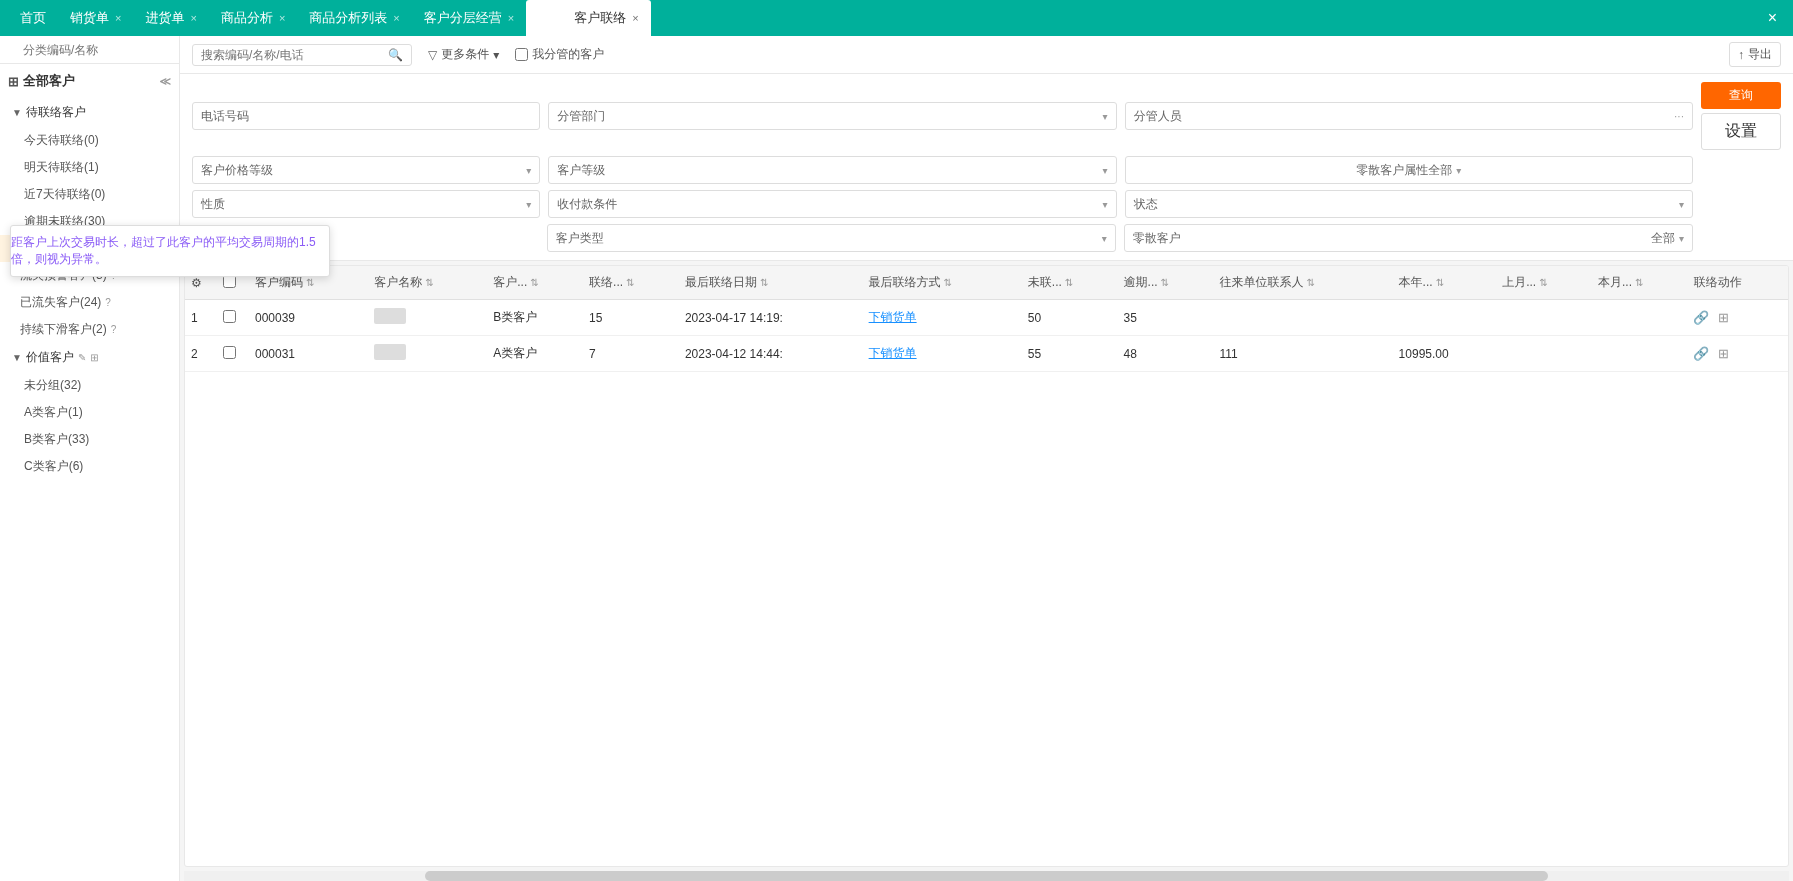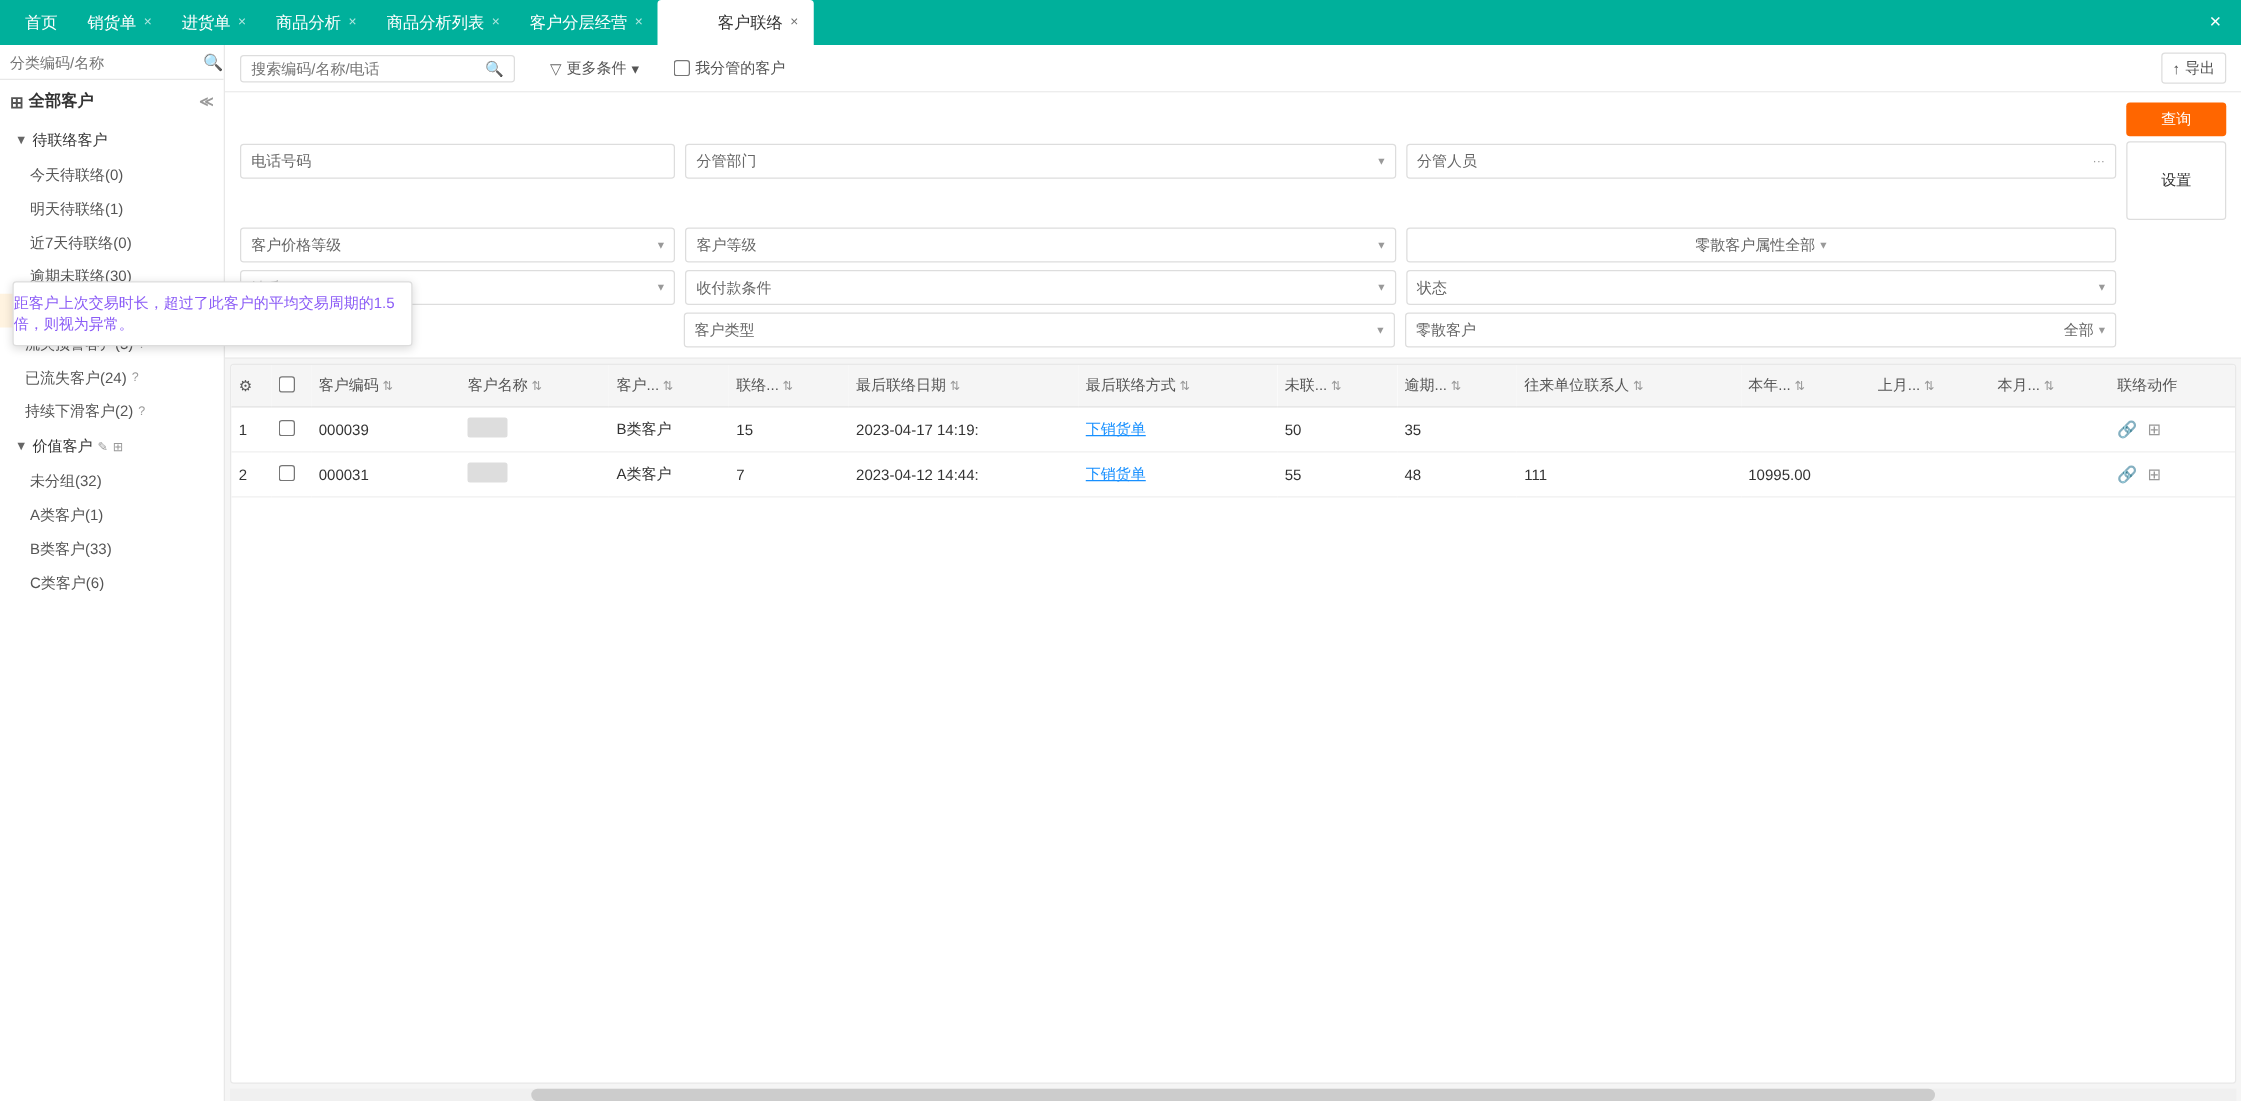--- a/index.html
+++ b/index.html
@@ -22,21 +22,21 @@
 
     
     .main-layout { display: flex; height: calc(100vh - 36px); }
 
     
     .sidebar {
       width: 180px; background: white; border-right: 1px solid #e8e8e8;
       display: flex; flex-direction: column; overflow: hidden; flex-shrink: 0;
     }
     .sidebar-search {
-      display: flex; align-items: center; padding: 6px 8px;
+      display: flex; align-items: center; padding: 6px 23px;
       border-bottom: 1px solid #e8e8e8;
     }
     .sidebar-search input {
       flex: 1; border: none; outline: none; font-size: 12px;
       color: #666;
     }
     .sidebar-search .search-icon { color: #999; font-size: 13px; cursor: pointer; }
 
     .sidebar-content { flex: 1; overflow-y: auto; }
     .sidebar-section-title {
@@ -76,21 +76,21 @@
 
     
     .content-area {
       flex: 1; display: flex; flex-direction: column; overflow: hidden;
       background: #f5f5f5;
     }
 
     
     .filter-bar {
       background: white; padding: 6px 12px;
-      display: flex; align-items: center; gap: 20px;
+      display: flex; align-items: center; gap: 8px;
       border-bottom: 1px solid #e8e8e8; flex-shrink: 0;
     }
     .filter-search {
       display: flex; align-items: center; border: 1px solid #ddd;
       border-radius: 3px; padding: 3px 8px; width: 220px;
     }
     .filter-search input {
       border: none; outline: none; font-size: 12px; color: #666; flex: 1;
     }
     .filter-search .search-icon { color: #999; margin-left: 4px; }
@@ -125,21 +125,21 @@
     }
     .filter-field .label { color: #666; }
     .filter-field .arrow { margin-left: auto; color: #999; font-size: 10px; }
 
     .btn-query {
       background: #ff6600; color: white; border: none; border-radius: 3px;
       padding: 5px 28px; font-size: 12px; cursor: pointer; white-space: nowrap;
     }
     .btn-setting {
       background: white; color: #333; border: 1px solid #ddd; border-radius: 3px;
-      padding: 22px 16px; font-size: 12px; cursor: pointer; white-space: nowrap;
+      padding: 7px 16px; font-size: 16px; cursor: pointer; white-space: nowrap;
     }
     .btn-group { display: flex; flex-direction: column; gap: 4px; }
 
     
     .table-area {
       flex: 1; overflow: auto; background: white; margin: 4px;
       border: 1px solid #e8e8e8; border-radius: 3px;
     }
     table {
       width: 100%; border-collapse: collapse; font-size: 12px;

